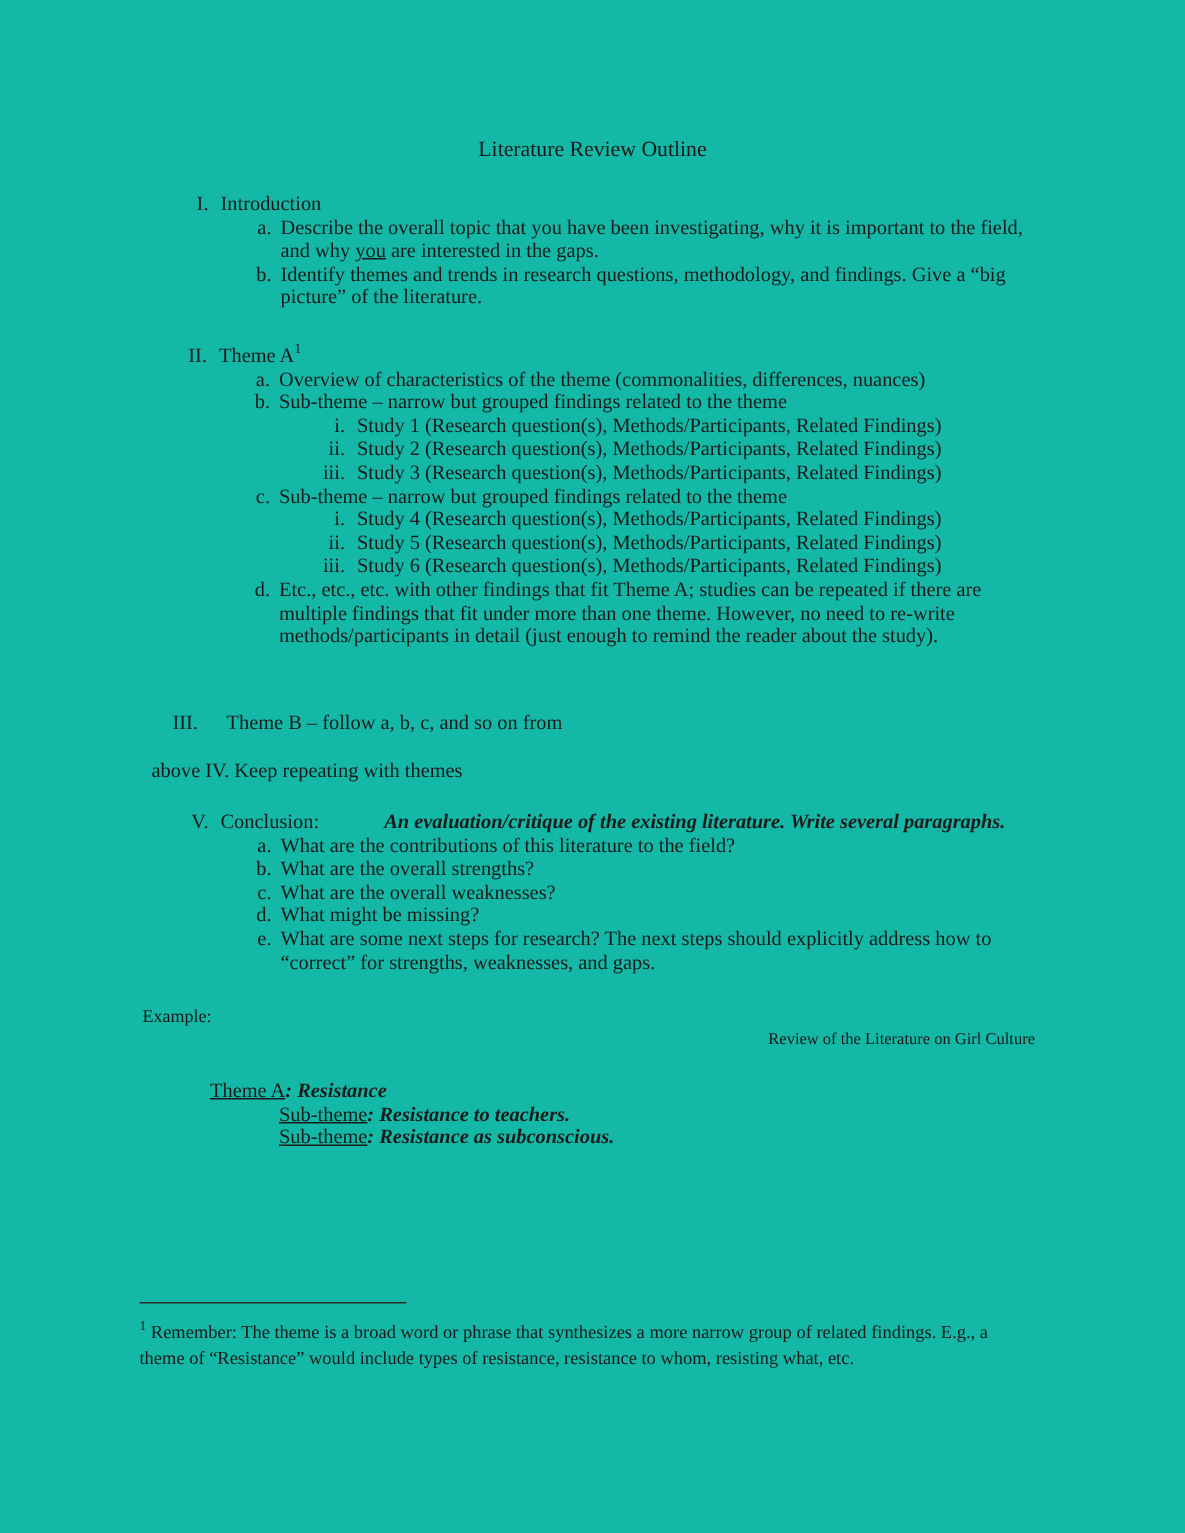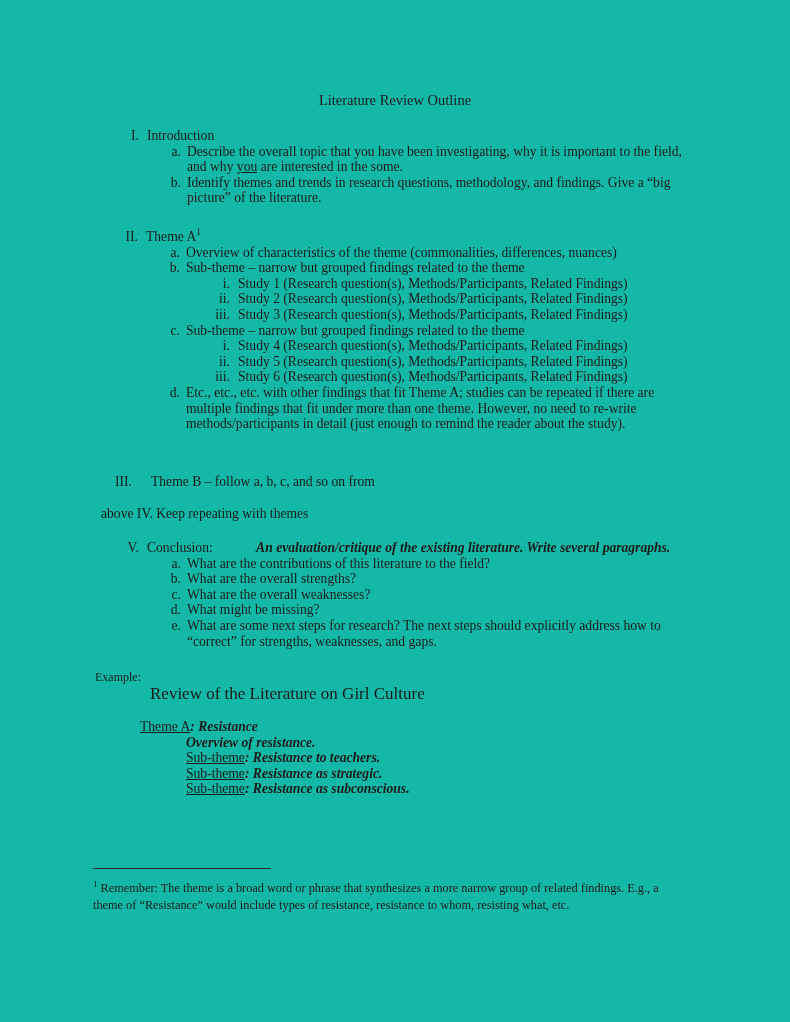--- a/index.html
+++ b/index.html
@@ -76,23 +76,23 @@
   .ul { text-decoration: underline; }
 
   
   .example-label {
     position: absolute;
     font-size: 12px;
     line-height: 15.6px;
   }
   .example-heading {
     position: absolute;
-    font-size: 17px;
-    line-height: 15.6px;
-    text-align: left;
+    font-size: 11px;
+    line-height: 15.6px;
+    text-align: right;
   }
   .example-body {
     position: absolute;
     font-size: 13.6px;
     line-height: 15.6px;
   }
   .example-body .sub {
     margin-left: 46px;
   }
 
@@ -120,21 +120,21 @@
 
   <div class="doc-title">Literature Review Outline</div>
 
   <div class="block" style="left:113px; top:128px; width:570px;">
     <div class="row lvl-roman">
       <span class="marker">I.</span>
       <span class="rtext">Introduction</span>
     </div>
     <div class="row lvl-alpha">
       <span class="marker">a.</span>
-      <span class="rtext"><span>Describe the overall topic that you have been investigating, why it is important to the field, and why </span><span class="ul">you</span><span> are interested in the some.</span></span>
+      <span class="rtext"><span>Describe the overall topic that you have been investigating, why it is important to the field, and why </span><span class="ul">you</span><span> are interested in the gaps.</span></span>
     </div>
     <div class="row lvl-alpha">
       <span class="marker">b.</span>
       <span class="rtext">Identify themes and trends in research questions, methodology, and findings. Give a “big picture” of the literature.</span>
     </div>
   </div>
 
   <div class="block" style="left:112px; top:229px; width:575px;">
     <div class="row lvl-roman">
       <span class="marker">II.</span>
@@ -227,28 +227,24 @@
   </div>
 
   <div class="example-label" style="left:95px; top:670px;">Example:</div>
 
   <div class="example-heading" style="left:150px; top:686px; width:540px;">Review of the Literature on Girl Culture</div>
 
   <div class="example-body" style="left:140px; top:719px; width:545px;">
     <div>
       <span class="ul">Theme A</span><span class="it">: Resistance</span>
     </div>
-    <div class="sub it">Overview of resistance.</div>
     <div class="sub">
       <span class="ul">Sub-theme</span><span class="it">: Resistance to teachers.</span>
     </div>
     <div class="sub">
-      <span class="ul">Sub-theme</span><span class="it">: Resistance as strategic.</span>
-    </div>
-    <div class="sub">
       <span class="ul">Sub-theme</span><span class="it">: Resistance as subconscious.</span>
     </div>
   </div>
 
   <div class="fn-rule" style="left:93px; top:868px; width:178px;"></div>
   <div class="fn-text" style="left:93px; top:880px; width:578px;"><sup>1</sup><span> Remember: The theme is a broad word or phrase that synthesizes a more narrow group of related findings. E.g., a theme of “Resistance” would include types of resistance, resistance to whom, resisting what, etc.</span></div>
 
 </div>
 
 </body></html>

